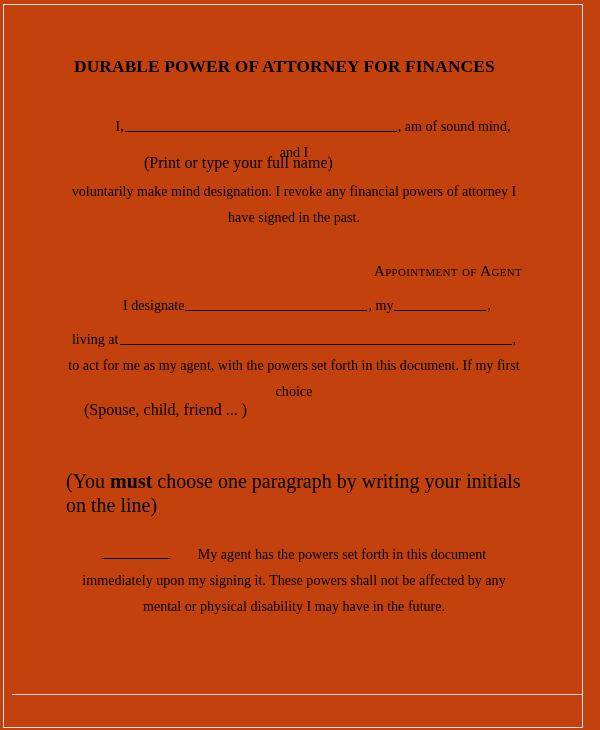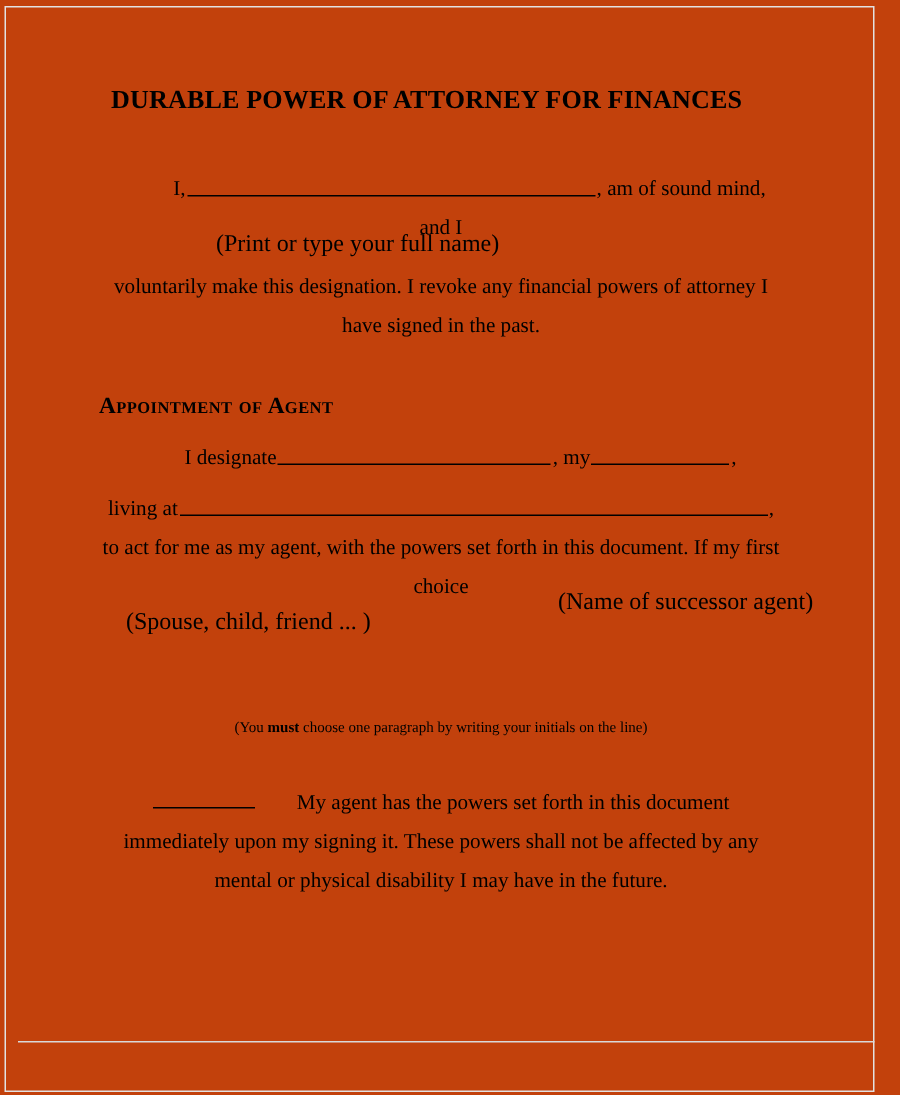--- a/index.html
+++ b/index.html
@@ -52,22 +52,22 @@
     font-size: 17.4px;
     font-weight: bold;
     letter-spacing: 0.1px;
     text-align: left;
     text-indent: 8px;
     white-space: nowrap;
   }
 
   .section-heading {
     margin: 0;
-    text-align: left;
-    font-weight: bold;
+    text-align: right;
+    font-weight: normal;
     font-size: 15.5px;
     font-variant: small-caps;
     letter-spacing: 0.3px;
   }
 
   .para {
     margin: 0;
     font-size: 14.1px;
     line-height: 26px;
     text-align: center;
@@ -96,23 +96,22 @@
   .spacer-8  { height: 8px; }
   .spacer-12 { height: 12px; }
   .spacer-16 { height: 16px; }
   .spacer-24 { height: 24px; }
   .spacer-28 { height: 28px; }
   .spacer-32 { height: 32px; }
   .spacer-36 { height: 36px; }
 
   .instruction {
     margin: 0;
-    font-size: 10px;
+    font-size: 20px;
     line-height: 24px;
-    text-align: center;
   }
 
   .initials-blank {
     display: inline-block;
     width: 68px;
     border-bottom: 1px solid #000;
     height: 12px;
     margin-right: 28px;
     vertical-align: baseline;
   }
@@ -135,21 +134,21 @@
     <p class="para">
       <span style="display:inline-block;width:38px;"></span><span>I,</span><span class="blank" style="width:272px;"></span><span>, am of sound mind, and I</span>
     </p>
 
     <div class="caption-row">
       <span style="display:inline-block;width:78px;"></span><span class="caption">(Print or type your full name)</span>
     </div>
 
     <div class="spacer-8"></div>
 
-    <p class="para">voluntarily make this designation.  I revoke any financial powers of attorney I have signed in the past.</p>
+    <p class="para">voluntarily make mind designation.  I revoke any financial powers of attorney I have signed in the past.</p>
 
     <div class="spacer-32"></div>
 
     <h2 class="section-heading">Appointment of Agent</h2>
 
     <div class="spacer-12"></div>
 
     <p class="para">
       <span style="display:inline-block;width:26px;"></span><span>I designate</span><span class="blank" style="width:182px;"></span><span>, my</span><span class="blank" style="width:92px;"></span><span>,</span>
     </p>
@@ -157,23 +156,20 @@
 
     <div class="spacer-8"></div>
 
     <p class="para">
       <span>living at</span><span class="blank" style="width:392px;"></span><span>,</span>
     </p>
 
     <p class="para">to act for me as my agent, with the powers set forth in this document.  If my first choice</p>
 
 
-    <div class="caption-row">
-      <span style="display:inline-block;width:306px;"></span><span class="caption">(Name of successor agent)</span>
-    </div>
 
     <div class="spacer-8"></div>
 
 
     <div class="caption-row">
       <span style="display:inline-block;width:18px;"></span><span class="caption">(Spouse, child, friend ... )</span>
     </div>
 
     <div class="spacer-8"></div>
 

